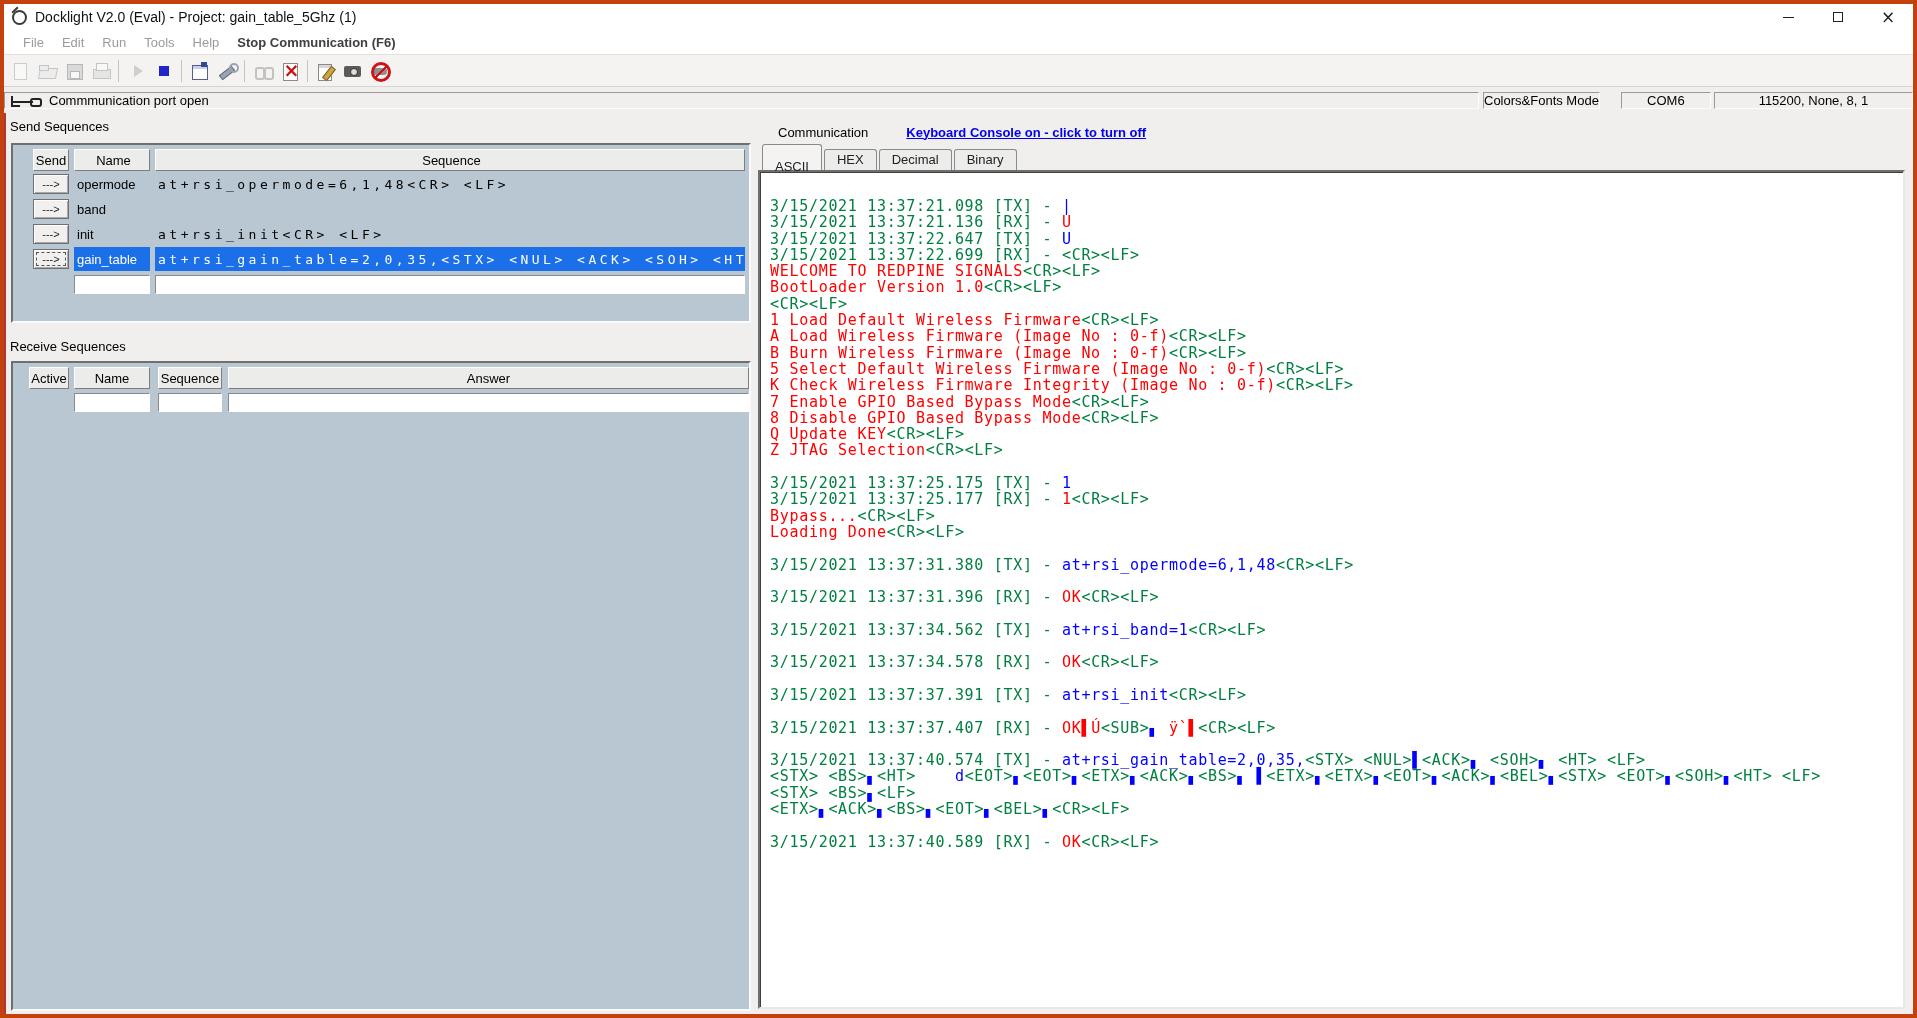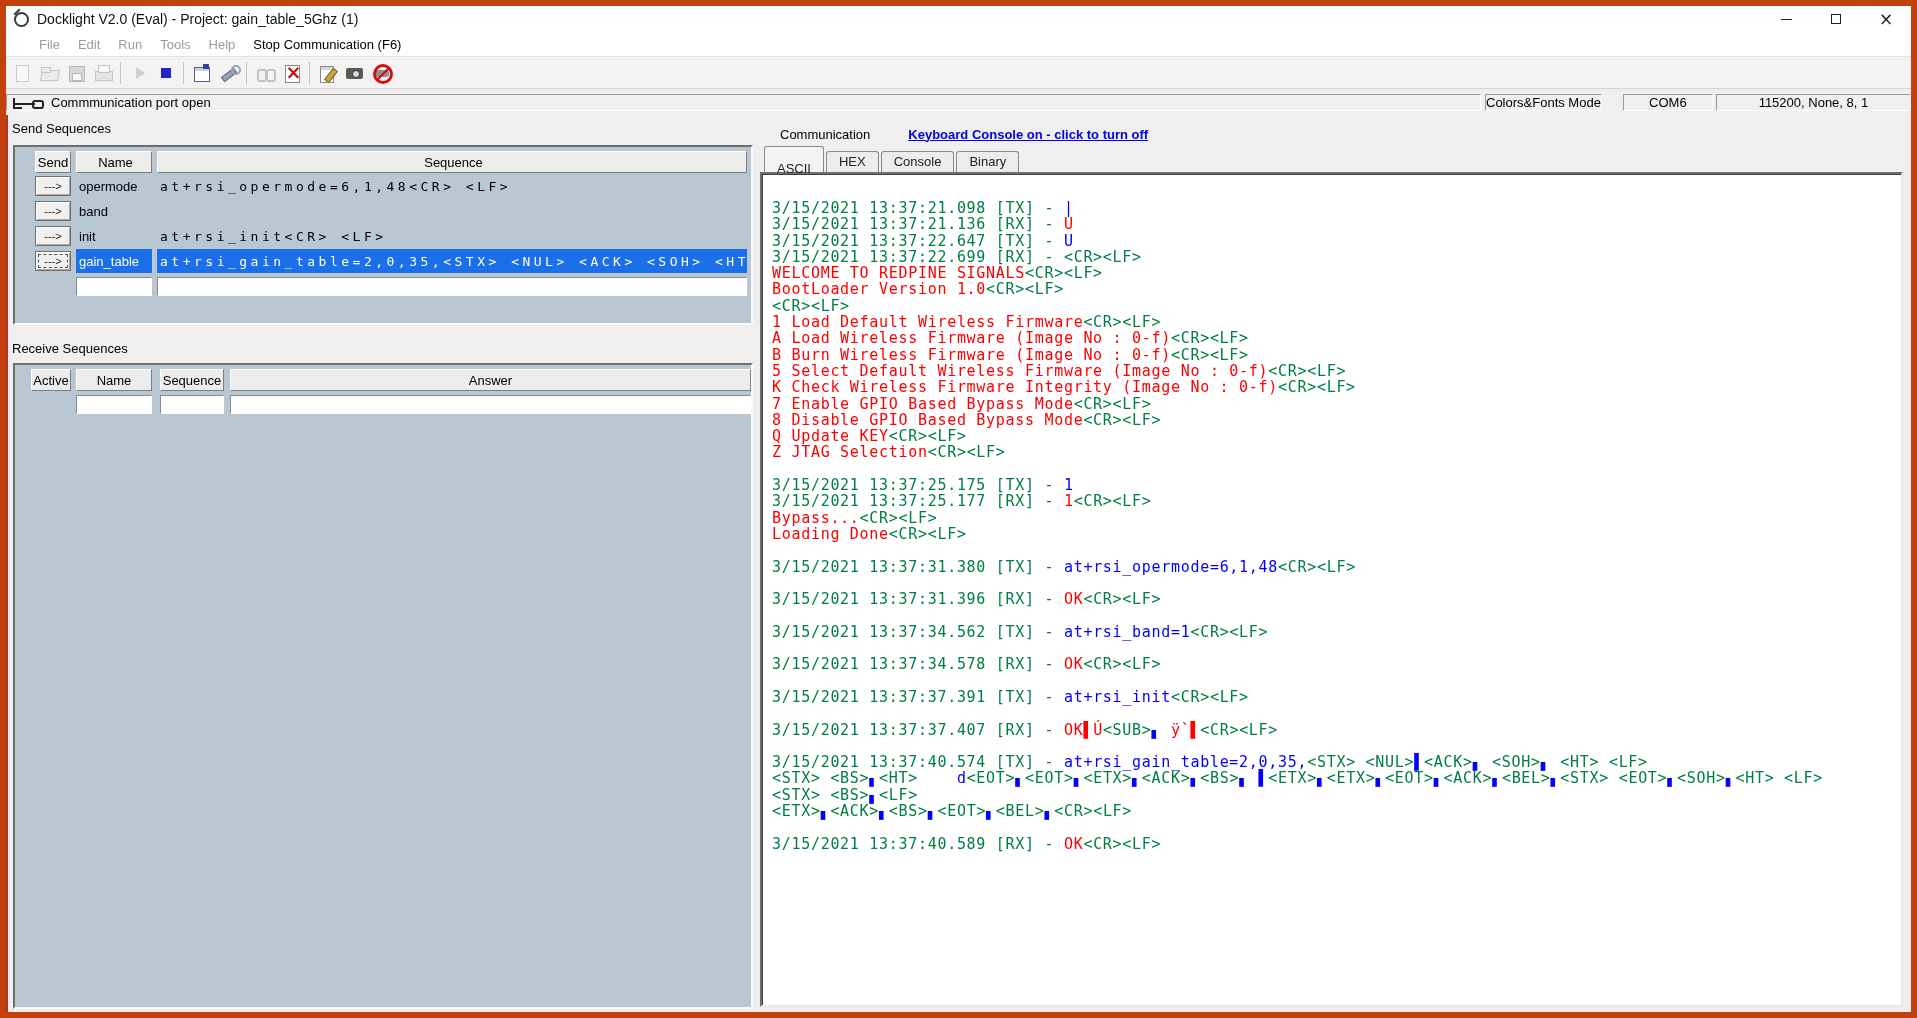--- a/index.html
+++ b/index.html
@@ -2,37 +2,37 @@
 <html style="--tg: #008040; --tb: #0000ff; --tr: #ff0000; --sel: #1b6fe8; --steel: #b9c7d2;"><head>
 <meta charset="utf-8">
 <style>
   :root{
     --steel:#b9c7d2; --face:#f0efee; --hdrface:#ececeb;
     --sel:#1b6fe8; --tg:#008040; --tb:#0000ff; --tr:#ff0000;
   }
   *{box-sizing:border-box;margin:0;padding:0}
   html,body{width:1917px;height:1018px;overflow:hidden}
   body{font-family:"Liberation Sans",sans-serif;background:#f0efee;position:relative;font-size:13px;color:#000}
-  .window{position:absolute;inset:0;border:6px solid #c2410c;background:#f0efee}
+  .window{position:absolute;inset:0;border:4px solid #c2410c;background:#f0efee}
 
   
   .titlebar{position:absolute;left:0;top:0;right:0;height:26px;background:#ffffff;display:flex;align-items:center}
   .app-icon{width:15px;height:15px;margin-left:8px;position:relative;border:2px solid #3a3a3a;border-radius:50%}
   .app-icon::after{content:'';position:absolute;left:-3px;top:-3px;width:8px;height:2px;background:#3a3a3a;transform:rotate(-45deg)}
   .title{margin-left:8px;font-size:14px;color:#111;white-space:nowrap}
   .win-controls{margin-left:auto;display:flex;height:100%}
   .win-btn{width:50px;height:100%;display:flex;align-items:center;justify-content:center;cursor:default}
   .g-min{width:11px;height:1px;background:#222}
   .g-max{width:10px;height:10px;border:1px solid #222}
   .g-close{font-size:17px;line-height:10px;color:#222;font-family:"DejaVu Sans",sans-serif}
 
   
-  .menubar{position:absolute;left:0;top:26px;right:0;height:24px;background:#fff;display:flex;align-items:center;padding-left:24px}
+  .menubar{position:absolute;left:0;top:26px;right:0;height:24px;background:#fff;display:flex;align-items:center;padding-left:10px}
   .menu-item{padding:3px 9px;color:#9b9b9b;white-space:nowrap}
-  .menu-item.on{color:#000000;font-weight:400}
+  .menu-item.on{color:#404040;font-weight:700}
 
   
   .toolbar{position:absolute;left:0;top:50px;right:0;height:33px;background:#f4f3f2;border-top:1px solid #e2e1e0;border-bottom:1px solid #d5d4d3;display:flex;align-items:center;padding-left:2px}
   .tool-sep{width:1px;height:22px;background:#c6c5c4;margin:0 4px}
   .tool-btn{width:27px;height:26px;display:flex;align-items:center;justify-content:center;background:transparent;border:none}
   .ti{width:22px;height:22px;position:relative;display:block}
   .dis{opacity:.42;filter:grayscale(1)}
   .ic-new-file::before{content:'';position:absolute;left:5px;top:3px;width:11px;height:15px;background:#fff;border:1px solid #979797}
   .ic-open-file::before{content:'';position:absolute;left:3px;top:8px;width:16px;height:9px;background:#efe6b0;border:1px solid #8d8a6a;transform:skewX(-12deg)}
   .ic-open-file::after{content:'';position:absolute;left:3px;top:5px;width:8px;height:4px;background:#efe6b0;border:1px solid #8d8a6a}
@@ -269,21 +269,21 @@
     </div>
 
     <div class="right-panel">
       <div class="comm-header">
         <span class="comm-title">Communication</span>
         <a class="console-link">Keyboard Console on - click to turn off</a>
       </div>
       <div class="tabs" id="tabs">
           <div class="tab active">ASCII</div>
           <div class="tab">HEX</div>
-          <div class="tab">Console</div>
+          <div class="tab">Decimal</div>
           <div class="tab">Binary</div>
         </div>
       <div class="terminal">
         <div class="term-inner" id="term-lines">
             <div class="tl"><span class="seg-g">3/15/2021 13:37:21.098 [TX] - </span><span class="seg-b">|</span></div>
             <div class="tl"><span class="seg-g">3/15/2021 13:37:21.136 [RX] - </span><span class="seg-r">U</span></div>
             <div class="tl"><span class="seg-g">3/15/2021 13:37:22.647 [TX] - </span><span class="seg-b">U</span></div>
             <div class="tl"><span class="seg-g">3/15/2021 13:37:22.699 [RX] - &lt;CR&gt;&lt;LF&gt;</span></div>
             <div class="tl"><span class="seg-r">WELCOME TO REDPINE SIGNALS</span><span class="seg-g">&lt;CR&gt;&lt;LF&gt;</span></div>
             <div class="tl"><span class="seg-r">BootLoader Version 1.0</span><span class="seg-g">&lt;CR&gt;&lt;LF&gt;</span></div>

